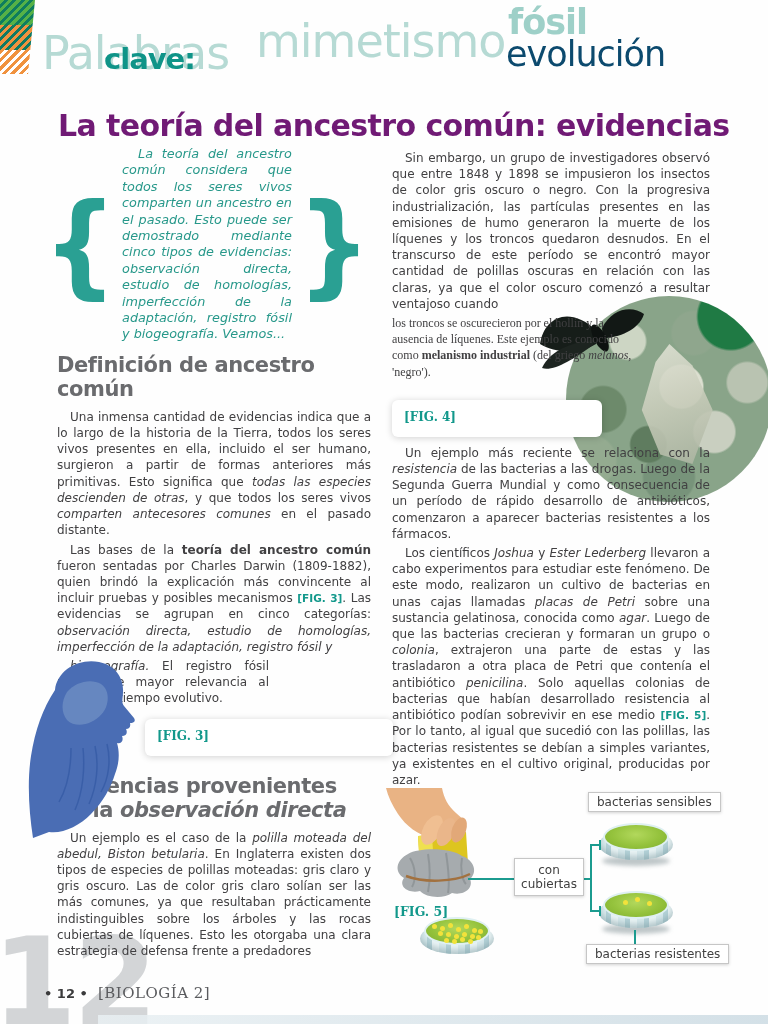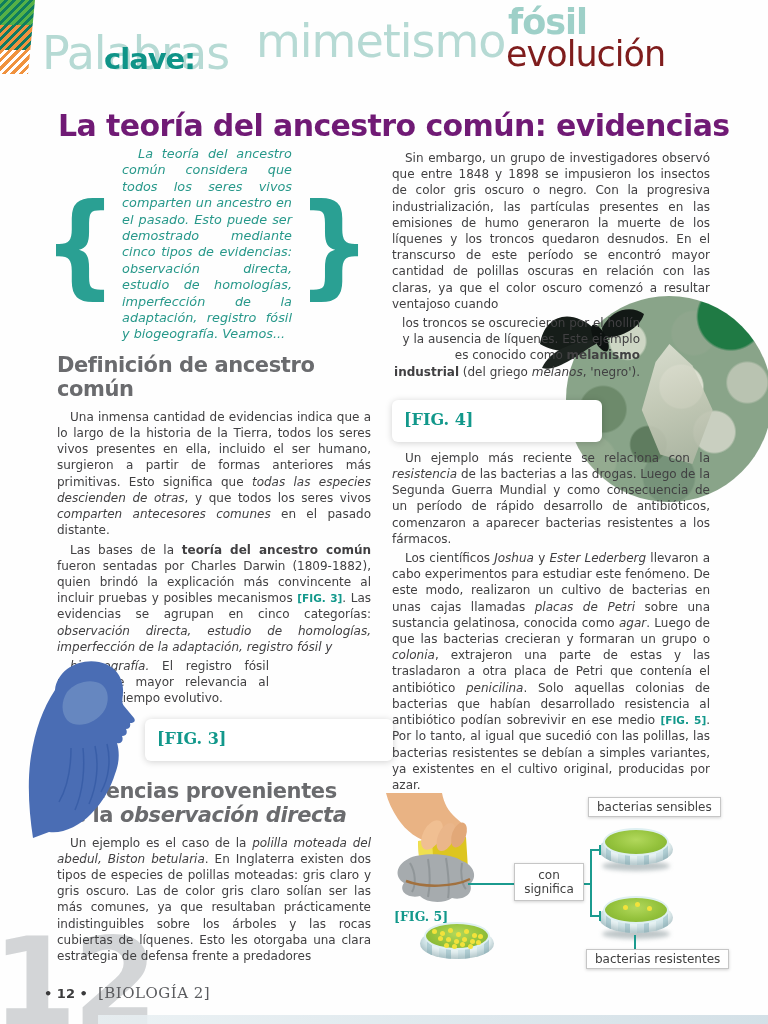--- a/index.html
+++ b/index.html
@@ -10,47 +10,47 @@
            clip-path:polygon(0 0,100% 0,80% 100%,0 100%);}
   .stripes .b1,.stripes .b2,.stripes .b3{position:absolute;left:0;width:100%;height:25px;}
   .b1{top:0;background:repeating-linear-gradient(135deg,#55b147 0 3px,#0e7d5e 3px 6px);}
   .b2{top:25px;background:repeating-linear-gradient(135deg,#f0923e 0 3px,#0f7a63 3px 6px);}
   .b3{top:50px;background:repeating-linear-gradient(135deg,#f0923e 0 3px,#ffffff 3px 6px);}
   .kw{position:absolute;letter-spacing:-1px;}
   .kw-palabras{left:42px;top:26px;font-size:46px;color:#b6dad4;font-weight:400;}
   .kw-clave{left:104px;top:42px;font-size:29px;color:#0f9488;font-weight:700;}
   .kw-mimetismo{left:256px;top:14px;font-size:46px;color:#b6dad4;}
   .kw-fosil{left:508px;top:2px;font-size:35px;color:#9ed0c8;font-weight:700;}
-  .kw-evolucion{left:506px;top:34px;font-size:35px;color:#7f1d1d;}
+  .kw-evolucion{left:506px;top:34px;font-size:35px;color:#0c4a6e;}
   .page-title{position:absolute;left:58px;top:88px;font-size:30px;font-weight:800;
               color:#701a75;letter-spacing:-0.6px;}
   
   .col{position:absolute;top:150px;z-index:2;}
   .col-left{left:57px;width:314px;}
   .col-right{left:392px;width:318px;}
   p.body{font-size:12px;line-height:16.2px;text-align:justify;text-indent:13px;margin:0 0 3px 0;}
-  p.noj{text-align:right;text-indent:0;}
+  p.noj{text-align:left;text-indent:0;font-family:Liberation Serif, serif;}
   .seg-i{font-style:italic;}
   .seg-b{font-weight:700;}
   .seg-fig{color:#12988b;font-weight:700;font-size:10.5px;}
   h2.sec{font-size:21px;font-weight:700;color:#6a6b6e;margin:0;line-height:24px;letter-spacing:-0.4px;}
   
   .quote{display:flex;align-items:center;margin:-4px 0 10px -14px;}
   .brace{font-size:104px;line-height:1;color:#2aa093;font-weight:700;transform:scaleY(1.08);}
   .quote-text{width:276px;margin:0 5px;font-size:12.8px;line-height:16.4px;color:#27988a;
               font-style:italic;text-align:justify;text-indent:16px;font-weight:500;}
   
   .darwin-anchor{position:relative;height:0;}
   .darwin{position:absolute;left:-30px;top:-6px;z-index:0;}
   .p-right{width:212px;margin-left:102px;text-align:right;text-indent:0;}
   
   .fig-card{background:#ffffff;border-radius:6px;box-shadow:0 1px 7px rgba(0,0,0,0.18);
             padding:10px 12px;position:relative;z-index:3;
             font-family:"DejaVu Serif","Liberation Serif",serif;}
-  .fig-label{color:#12988b;font-weight:700;font-size:16px;margin-bottom:3px;}
+  .fig-label{color:#12988b;font-weight:700;font-size:12px;margin-bottom:3px;}
   .fig-text{font-size:12.3px;line-height:16px;color:#4b4b4b;}
   .fig3{width:224px;margin:12px 0 0 88px;}
   .fig4{width:186px;margin-top:20px;}
   .h2-block{margin-top:18px;margin-bottom:8px;}
   
   .moth-photo{position:absolute;left:566px;top:296px;width:206px;height:206px;border-radius:50%;
     z-index:1;
     background:
       radial-gradient(circle at 80% 10%, #1f7a44 0 13%, rgba(0,0,0,0) 14%),
       radial-gradient(circle at 30% 22%, #cdd6c4 0 8%, rgba(0,0,0,0) 9%),
@@ -187,21 +187,21 @@
       </svg>
       <div class="fig5-label">[FIG. 5]</div>
 
       <div class="dish dish-many">
 
         <div class="dish-wall"></div>
         <div class="dish-agar"></div>
         <span class="dot dots-many"></span>
       </div>
 
-      <div class="diag-label lbl-con">con significa</div>
+      <div class="diag-label lbl-con">con cubiertas</div>
       <div class="diag-label lbl-sens">bacterias sensibles</div>
       <div class="diag-label lbl-resist">bacterias resistentes</div>
 
       <div class="dish dish-top">
         <div class="dish-shadow"></div>
         <div class="dish-wall"></div>
         <div class="dish-agar"></div>
       </div>
       <div class="dish dish-bottom">
         <div class="dish-shadow"></div>

